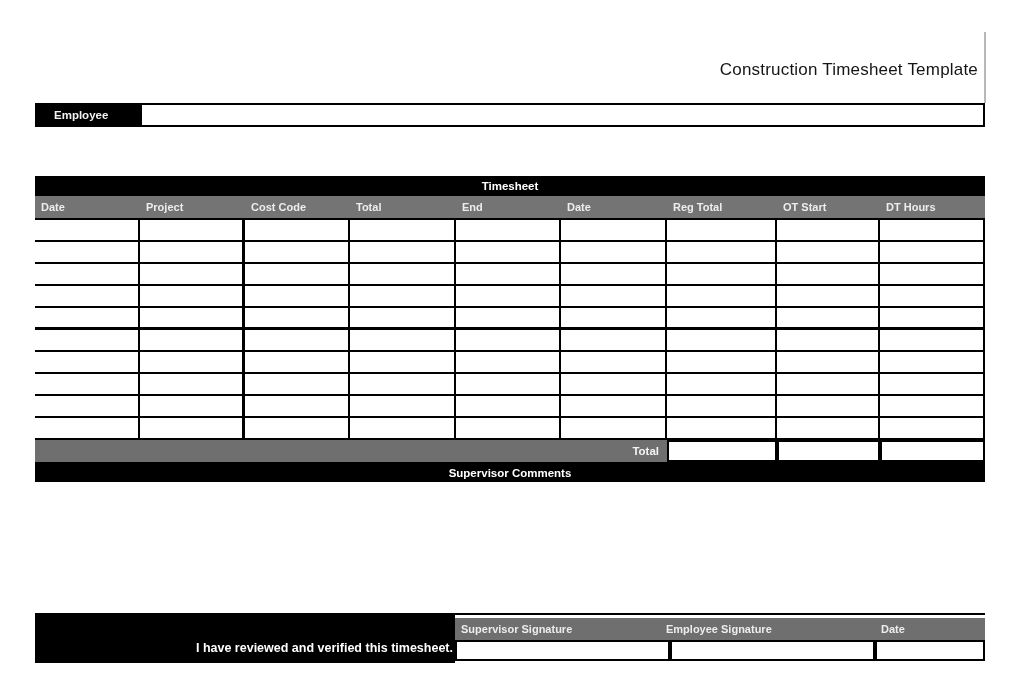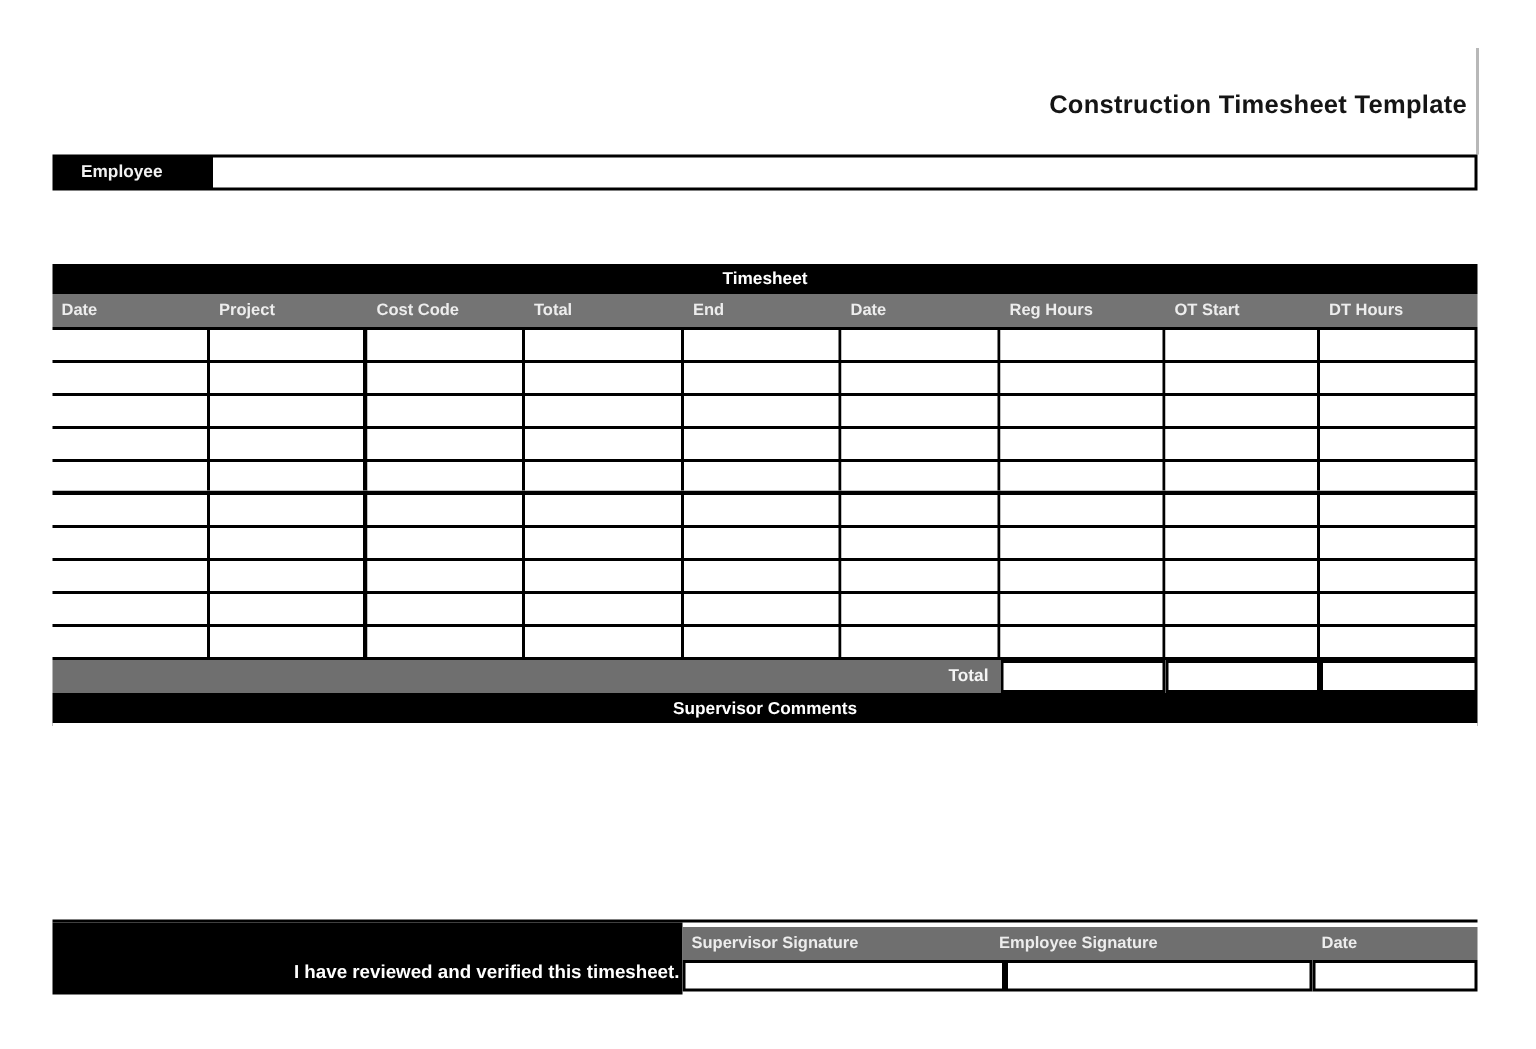--- a/index.html
+++ b/index.html
@@ -12,21 +12,21 @@
   html,body{background:#ffffff;}
   body{
     font-family:"Liberation Sans","DejaVu Sans",sans-serif;
     width:1024px;height:699px;position:relative;overflow:hidden;
   }
   .page{position:absolute;inset:0;background:#fff;}
 
   
   .doc-title{
     position:absolute;top:60px;left:0;right:46px;
-    text-align:right;font-size:17px;font-weight:bold;color:#151515;
+    text-align:right;font-size:17px;font-weight:normal;color:#151515;
     letter-spacing:.2px;
   }
   .page-edge-line{
     position:absolute;left:984px;top:32px;width:2px;height:71px;
     background:#b8b8b8;
   }
 
   
   .fields{position:absolute;left:35px;top:103px;width:950px;}
   .f-row{display:flex;height:24px;}
@@ -120,21 +120,21 @@
 
   <div class="ts">
     <div class="ts-titlebar">Timesheet</div>
     <div class="ts-grid ts-colheaders" id="ts-colheaders">
         <div class="hcell">Date</div>
         <div class="hcell">Project</div>
         <div class="hcell">Cost Code</div>
         <div class="hcell">Total</div>
         <div class="hcell">End</div>
         <div class="hcell">Date</div>
-        <div class="hcell">Reg Hours</div>
+        <div class="hcell">Reg Total</div>
         <div class="hcell">OT Start</div>
         <div class="hcell">DT Hours</div>
       </div>
     <div class="ts-body" id="ts-body">
         <div class="ts-grid ts-row">
           <div class="bcell"></div>
           <div class="bcell thick-r"></div>
           <div class="bcell"></div>
           <div class="bcell"></div>
           <div class="bcell"></div>

